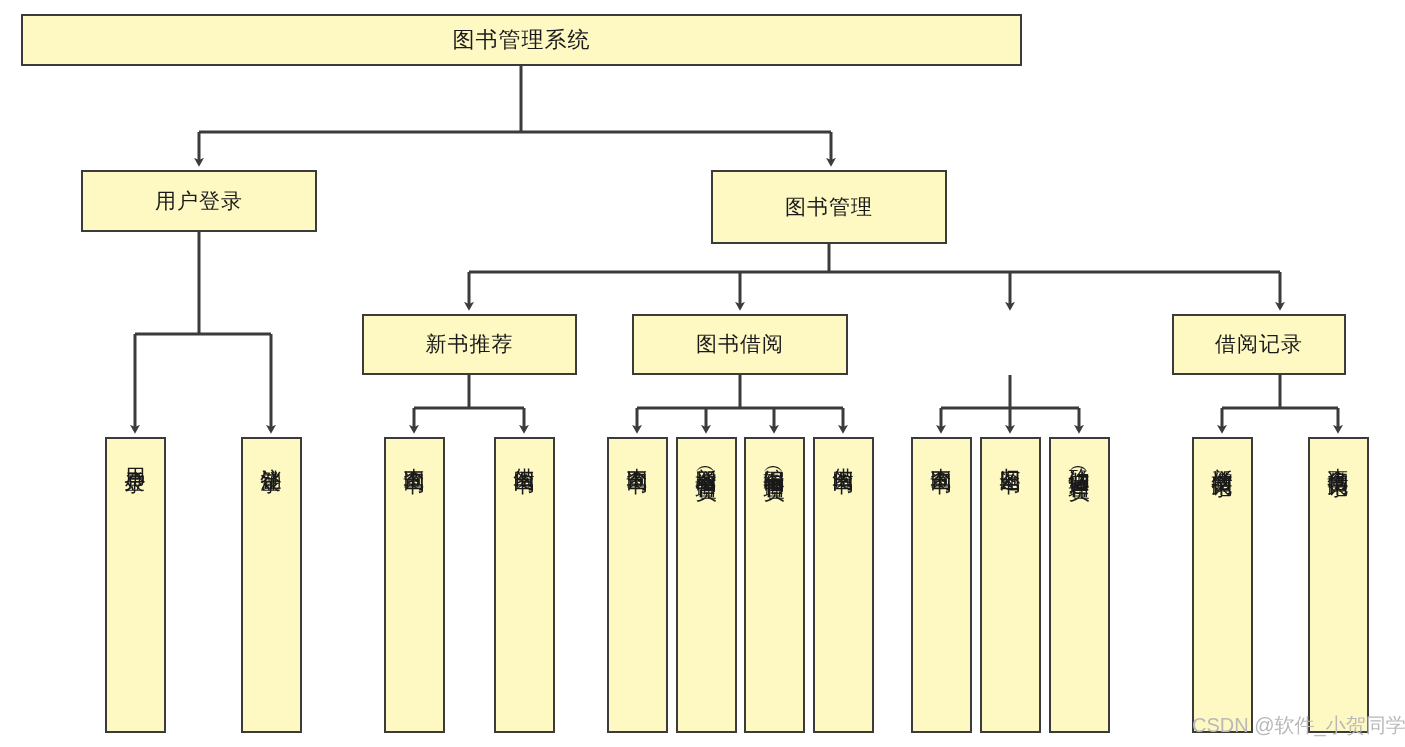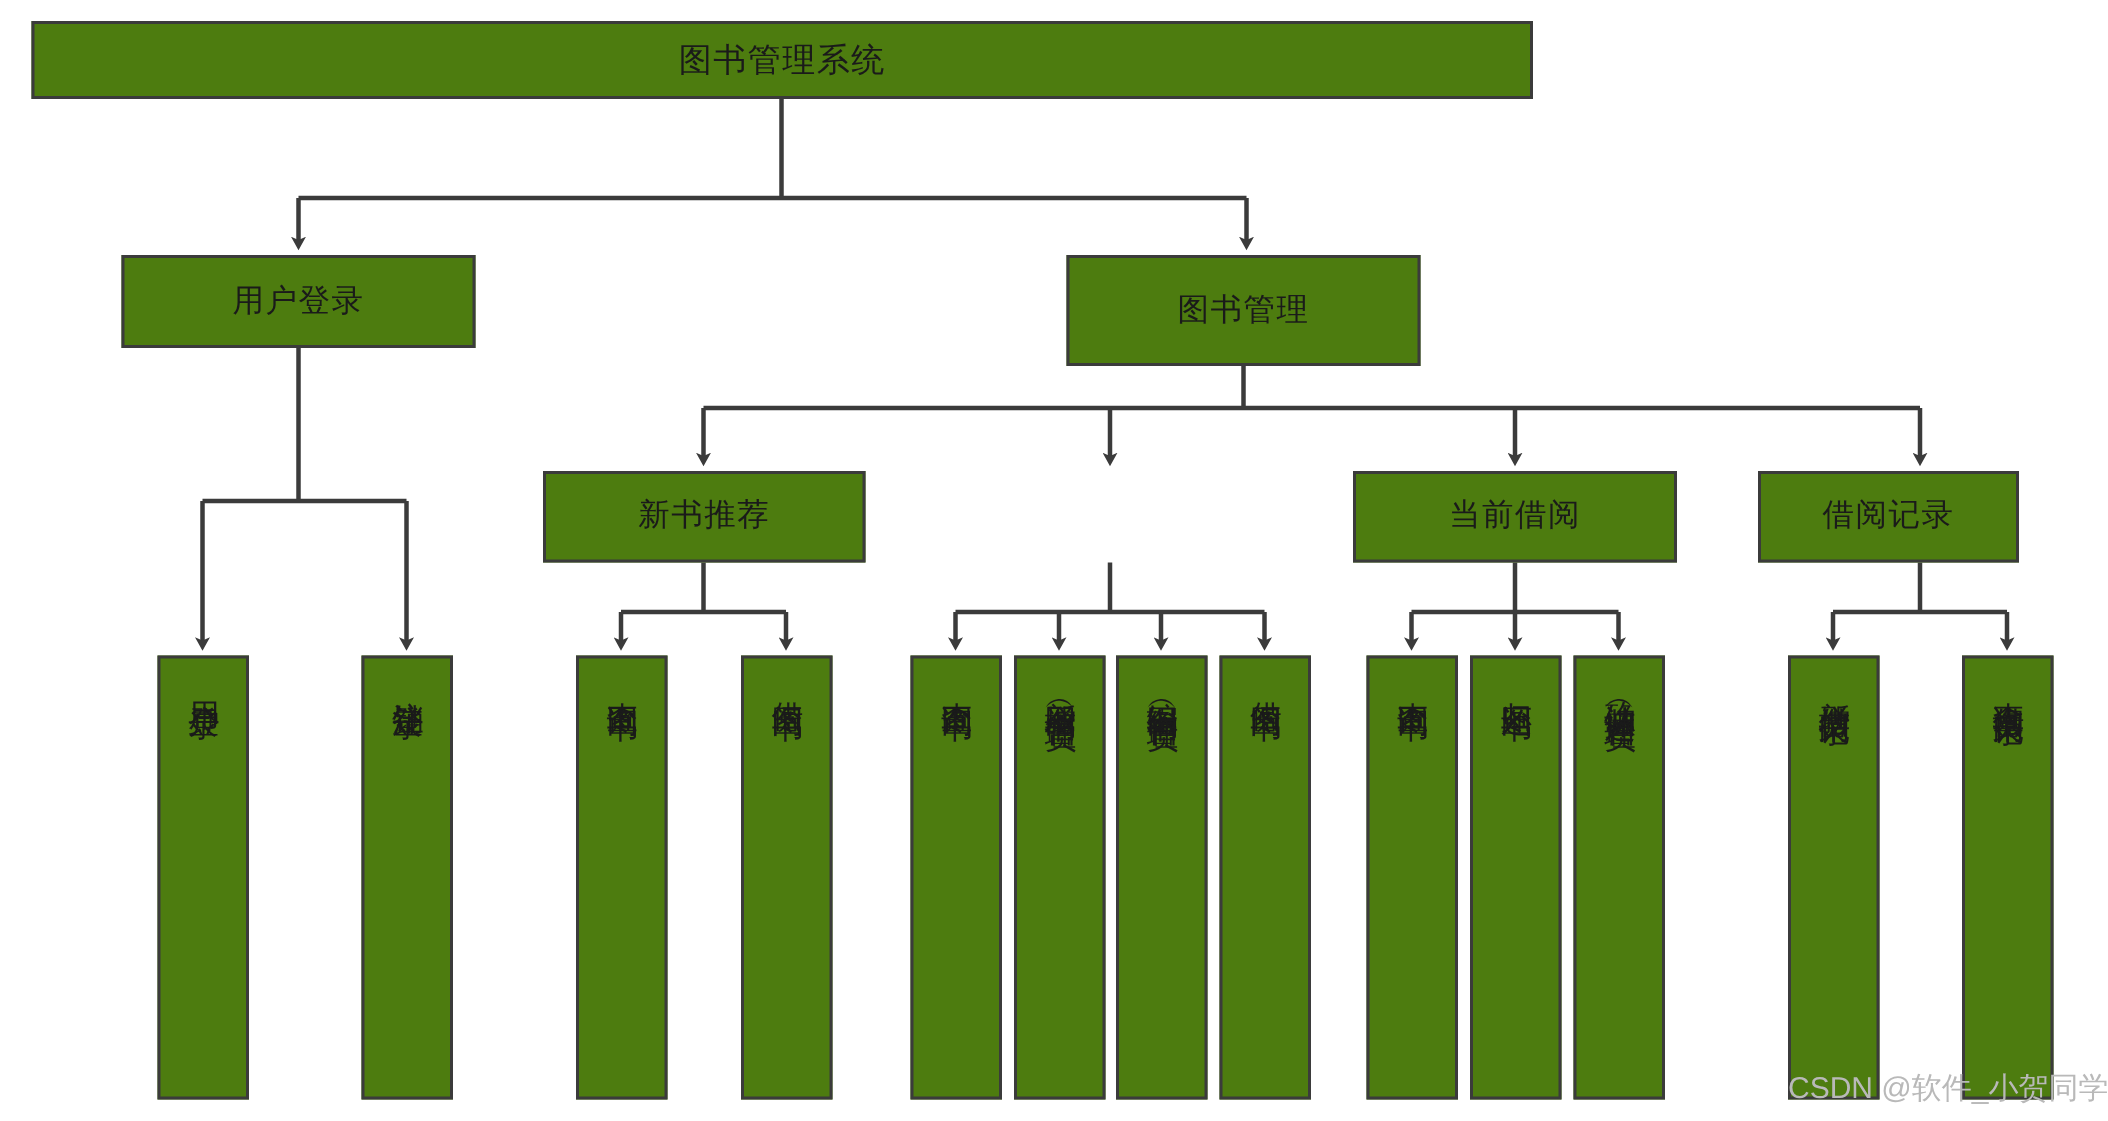--- a/index.html
+++ b/index.html
@@ -7,21 +7,21 @@
     width:1405px;height:747px;
     background:#ffffff;
     font-family:"Liberation Sans","DejaVu Sans",sans-serif;
     overflow:hidden;
     position:relative;
   }
   #canvas{position:absolute;left:0;top:0;width:1405px;height:747px;}
   .node{
     position:absolute;
     box-sizing:border-box;
-    background:#4d7c0f;
+    background:#fef9c3;
     border:2px solid #3b3b3b;
     display:flex;
     align-items:center;
     justify-content:center;
     color:#1a1a1a;
   }
   .node .lbl{
     display:block;
     text-align:center;
     line-height:1.18;
@@ -112,22 +112,22 @@
   <div class="node h-node" style="left:81px;top:170px;width:236px;height:62px;">
     <span class="lbl">用户登录</span>
   </div>
   <div class="node h-node" style="left:711px;top:170px;width:236px;height:74px;">
     <span class="lbl">图书管理</span>
   </div>
 
   <div class="node h-node" style="left:362px;top:314px;width:215px;height:61px;">
     <span class="lbl">新书推荐</span>
   </div>
-  <div class="node h-node" style="left:902px;top:314px;width:216px;height:61px;">
-    <span class="lbl">当前借阅</span>
+  <div class="node h-node" style="left:632px;top:314px;width:216px;height:61px;">
+    <span class="lbl">图书借阅</span>
   </div>
   <div class="node h-node" style="left:1172px;top:314px;width:174px;height:61px;">
     <span class="lbl">借阅记录</span>
   </div>
 
   <div class="node v-node" style="left:105px;top:437px;width:61px;height:296px;">
     <span class="lbl">用户登录</span>
   </div>
   <div class="node v-node" style="left:241px;top:437px;width:61px;height:296px;">
     <span class="lbl">注销登录</span>

